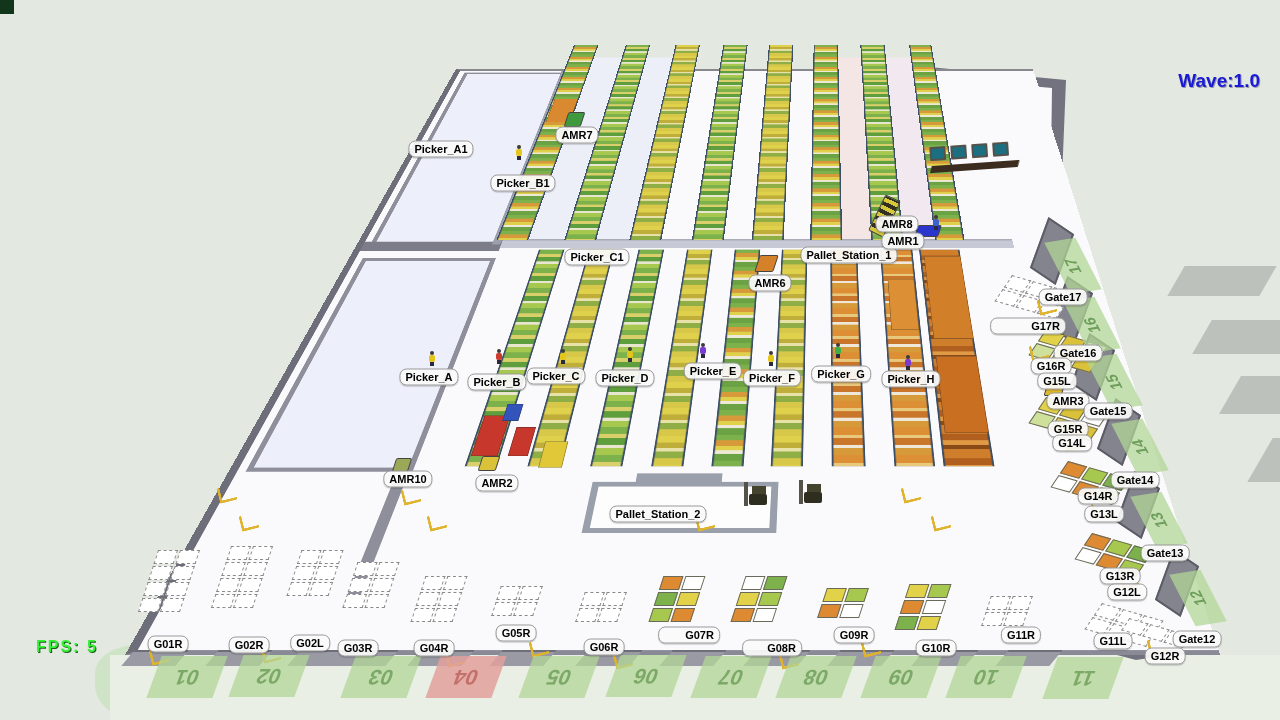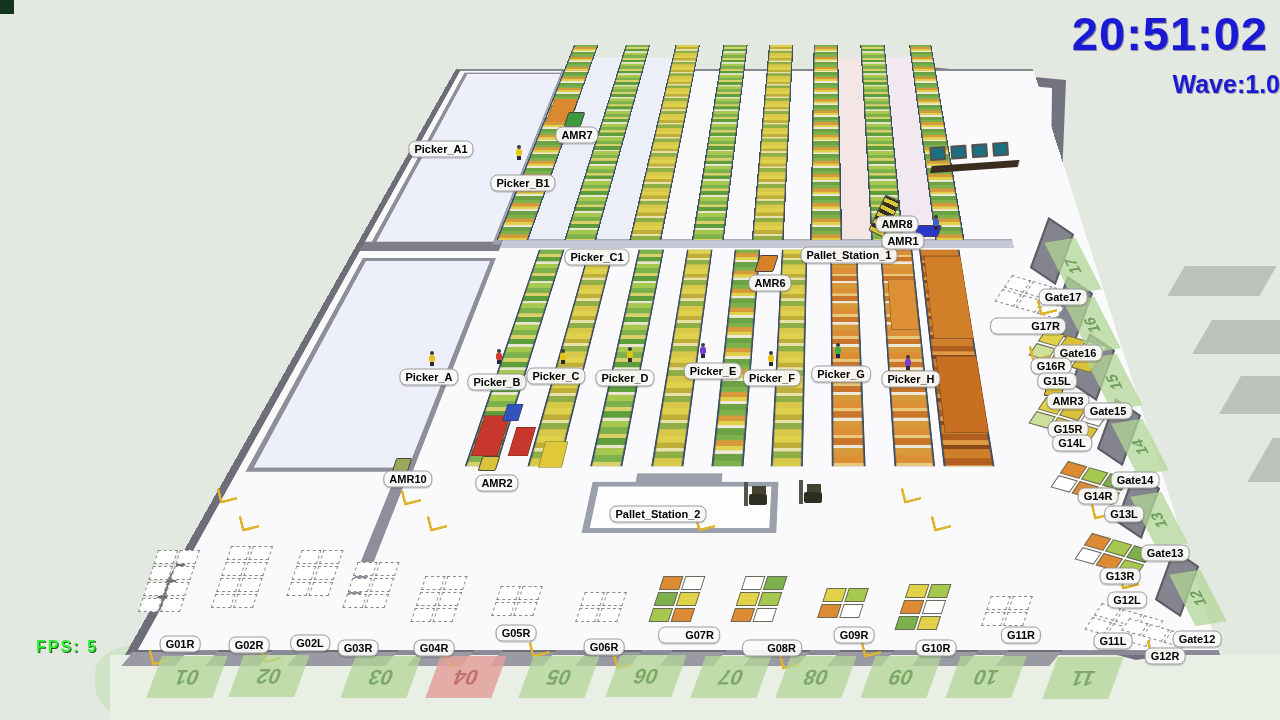--- a/index.html
+++ b/index.html
@@ -2,21 +2,21 @@
 <html><head>
 <meta charset="utf-8">
 <style>
   html,body{margin:0;padding:0;}
   #stage{position:relative;width:1280px;height:720px;background:#e3e9e1;overflow:hidden;
          font-family:"Liberation Sans",sans-serif;}
   
   .hud{position:absolute;z-index:40;font-weight:bold;white-space:nowrap;}
   #clock{top:6px;right:12px;font-size:47px;color:#1a1ad6;letter-spacing:1px;
          text-shadow:1px 1px 0 #8a8a9a;}
-  #wave{top:70px;right:0;font-size:25px;color:#1a1ad6;text-shadow:1px 1px 0 #9a9aaa;}
+  #wave{top:70px;right:20px;font-size:19px;color:#1a1ad6;text-shadow:1px 1px 0 #9a9aaa;}
   #fps{left:36px;top:638px;font-size:16px;color:#35f035;letter-spacing:2px;
        text-shadow:1px 1px 0 #1a5a1a;}
   
   #corner-square{position:absolute;left:0;top:0;width:14px;height:14px;background:#12361c;z-index:1;}
   #bush{position:absolute;left:95px;top:645px;width:120px;height:80px;background:#cfe4c6;
         border-radius:35% 45% 40% 50%;z-index:1;}
   #ground-band{position:absolute;left:110px;top:655px;width:1170px;height:65px;background:#e9efe5;z-index:1;}
   .stripe{position:absolute;background:#bcc1bc;transform:skewX(-30deg);z-index:1;}
   
   #persp{position:absolute;left:125px;top:72px;width:1085px;height:583px;
@@ -502,37 +502,36 @@
       <div class="pill" style="left: 1063px; top: 297px;">Gate17</div>
       <div class="pill" style="left: 1028px; top: 326px; padding-left: 40px;">G17R</div>
       <div class="pill" style="left: 1078px; top: 353px;">Gate16</div>
       <div class="pill" style="left: 1051px; top: 366px;">G16R</div>
       <div class="pill" style="left: 1057px; top: 381px;">G15L</div>
       <div class="pill" style="left: 1108px; top: 411px;">Gate15</div>
       <div class="pill" style="left: 1068px; top: 429px;">G15R</div>
       <div class="pill" style="left: 1072px; top: 443px;">G14L</div>
       <div class="pill" style="left: 1135px; top: 480px;">Gate14</div>
       <div class="pill" style="left: 1098px; top: 496px;">G14R</div>
-      <div class="pill" style="left: 1104px; top: 514px; margin-left: 20px;">G13L</div>
+      <div class="pill" style="left: 1104px; top: 514px;">G13L</div>
       <div class="pill" style="left: 1165px; top: 553px;">Gate13</div>
       <div class="pill" style="left: 1120px; top: 576px;">G13R</div>
-      <div class="pill" style="left: 1127px; top: 592px; margin-top: 8px;">G12L</div>
+      <div class="pill" style="left: 1127px; top: 592px;">G12L</div>
       <div class="pill" style="left: 1113px; top: 641px;">G11L</div>
       <div class="pill" style="left: 1197px; top: 639px;">Gate12</div>
       <div class="pill" style="left: 1165px; top: 656px;">G12R</div>
-      <div class="pill" style="left: 168px; top: 644px; margin-left: 12px;">G01R</div>
+      <div class="pill" style="left: 168px; top: 644px;">G01R</div>
       <div class="pill" style="left: 249px; top: 645px;">G02R</div>
       <div class="pill" style="left: 310px; top: 643px;">G02L</div>
       <div class="pill" style="left: 358px; top: 648px;">G03R</div>
       <div class="pill" style="left: 434px; top: 648px;">G04R</div>
       <div class="pill" style="left: 516px; top: 633px;">G05R</div>
       <div class="pill" style="left: 604px; top: 647px;">G06R</div>
       <div class="pill" style="left: 689px; top: 635px; padding-left: 26px;">G07R</div>
       <div class="pill" style="left: 772px; top: 648px; padding-left: 24px;">G08R</div>
       <div class="pill" style="left: 854px; top: 635px;">G09R</div>
       <div class="pill" style="left: 936px; top: 648px;">G10R</div>
       <div class="pill" style="left: 1021px; top: 635px;">G11R</div>
     </div>
 
-  <div class="hud" id="clock">20:51:02</div>
   <div class="hud" id="wave">Wave:1.0</div>
   <div class="hud" id="fps">FPS: 5</div>
 </div>
 
 </body></html>

